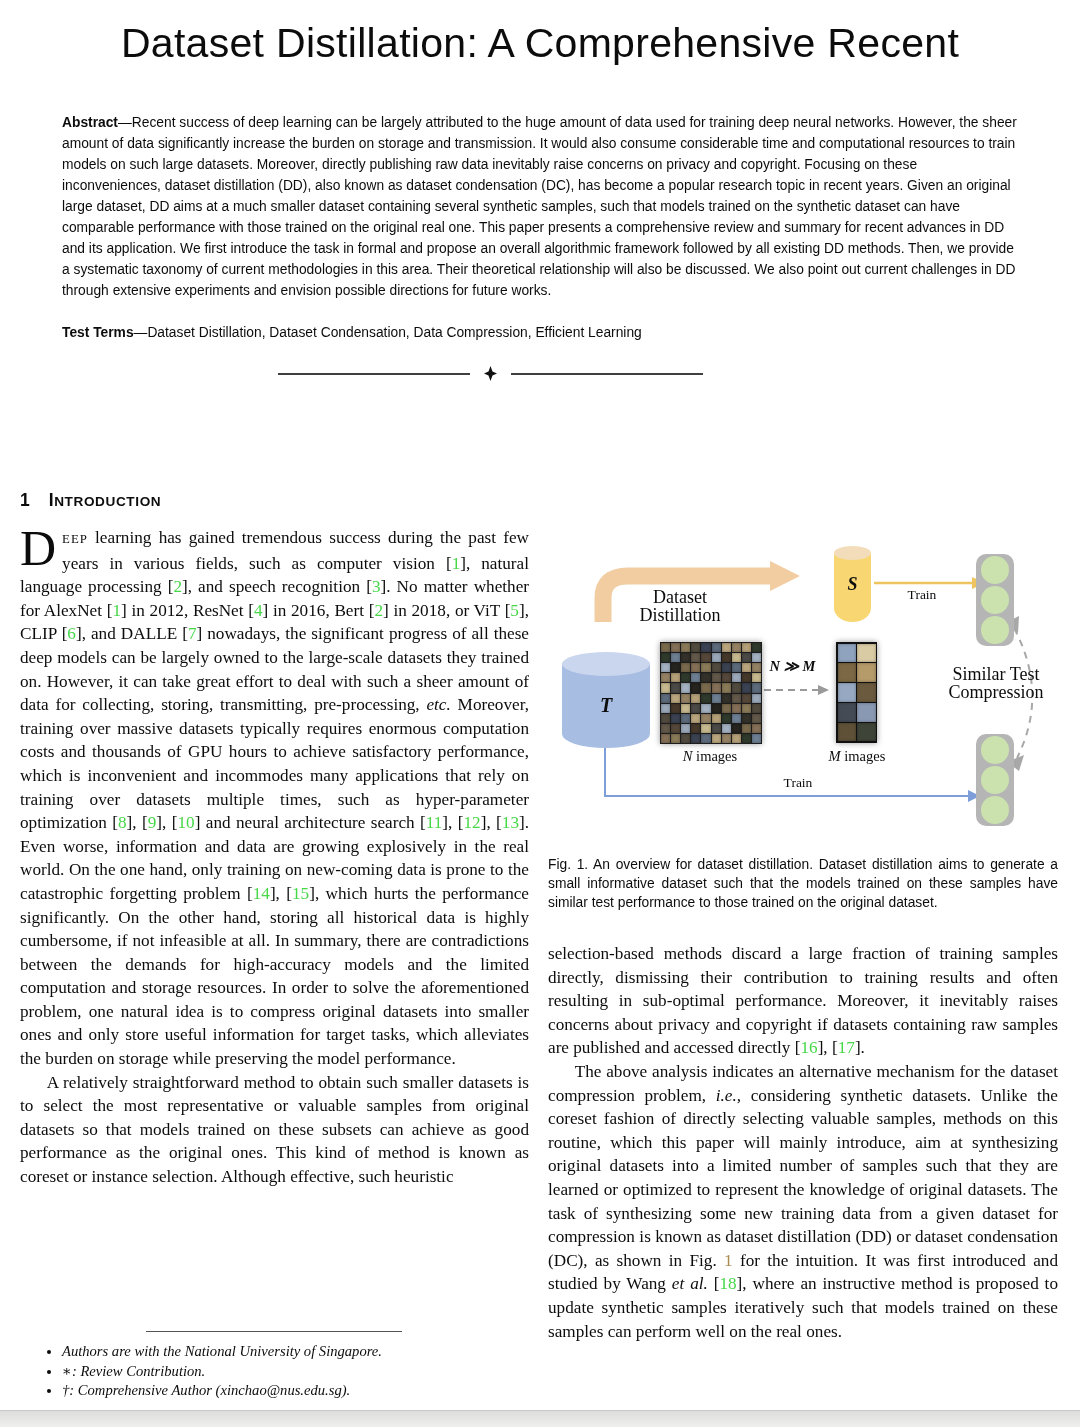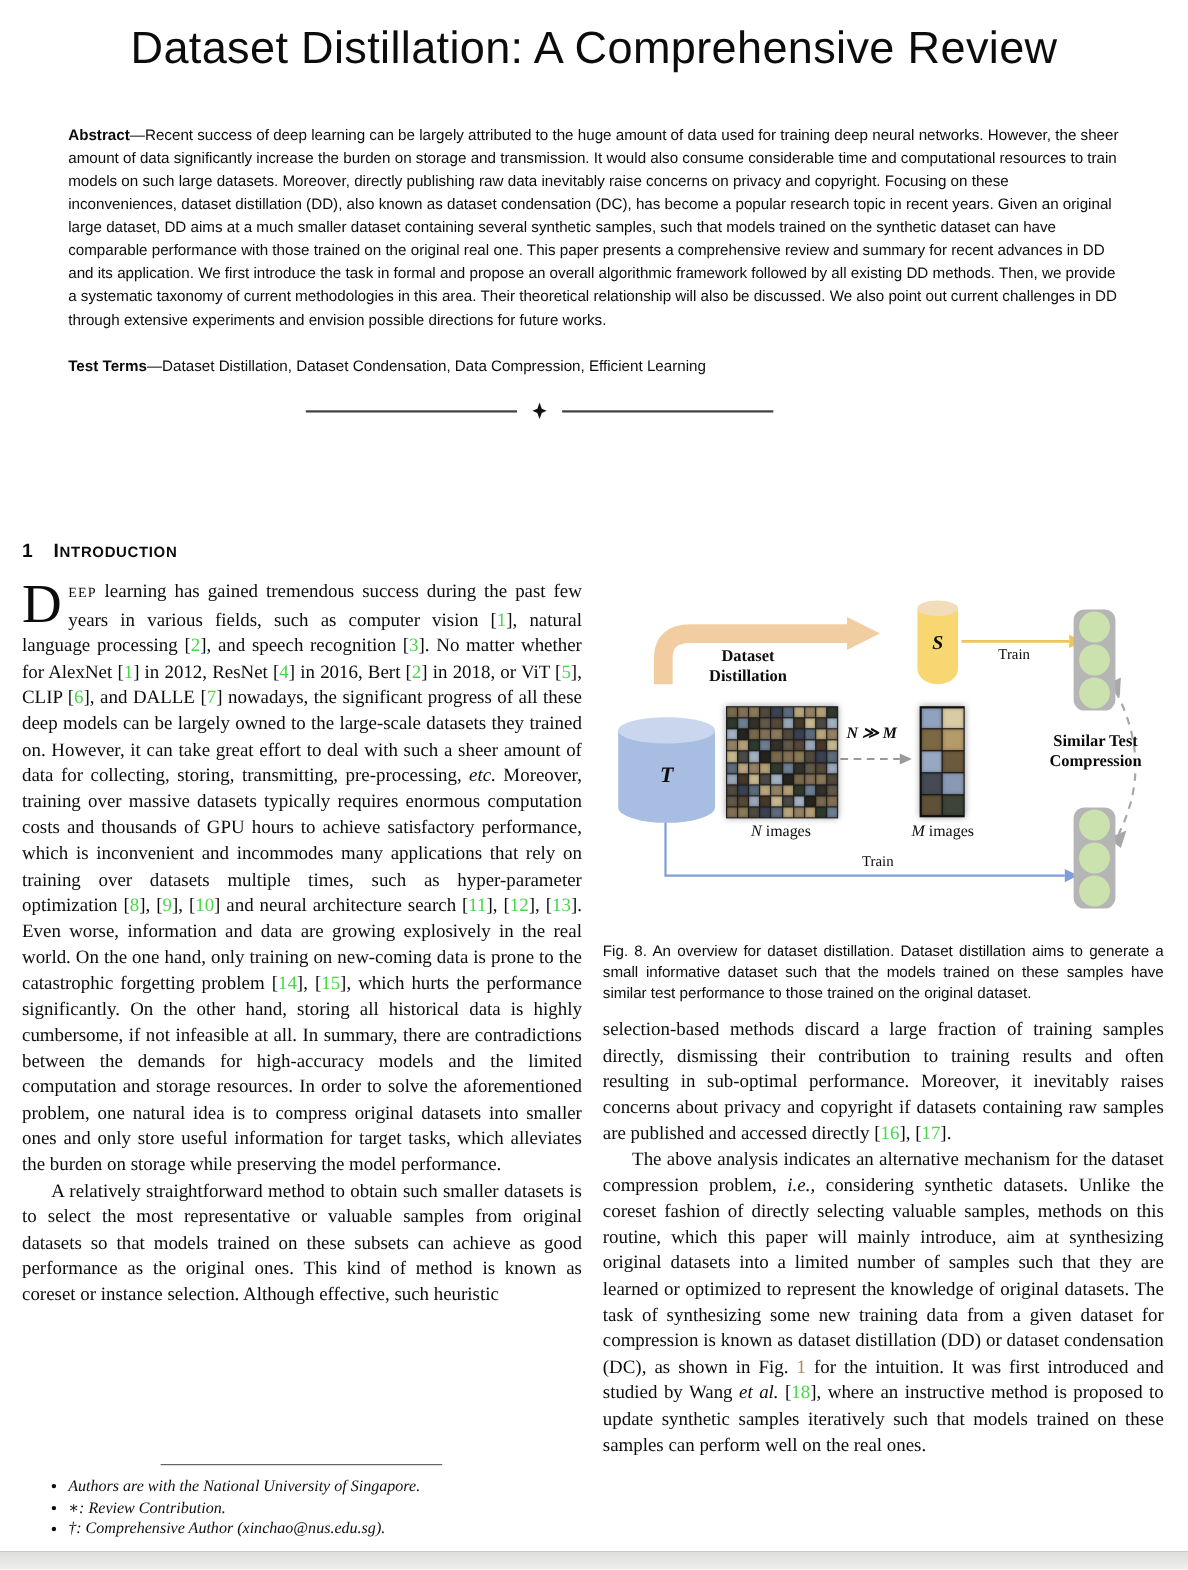--- a/index.html
+++ b/index.html
@@ -39,56 +39,56 @@
   .dropcap{float:left;font-size:50px;line-height:39px;padding:3px 6px 0 0;}
   .smallcaps{font-size:12.8px;letter-spacing:1px;}
   .cite{color:#47d848;}
   .figref{color:#ab8b50;}
   sup{font-size:60%;}
 
   
   .fig{position:relative;margin-top:44px;height:312px;}
   .fig svg.overlay{position:absolute;left:0;top:0;}
   .fig-label{position:absolute;font-size:14.5px;text-align:center;}
-  .lbl-bold{font-weight:700;font-size:15px;line-height:17.5px;}
+  .lbl-bold{font-weight:400;font-size:18px;line-height:17.5px;}
   .lbl-italic{font-style:italic;font-weight:700;}
   .cyl{position:absolute;}
   .cyl .ctop{position:absolute;left:0;right:0;top:0;border-radius:50%;}
   .cyl .cbody{position:absolute;left:0;right:0;border-radius:0 0 50% 50%/0 0 14px 14px;}
   .cyl .clabel{position:absolute;left:0;right:0;text-align:center;font-style:italic;font-weight:700;font-size:18px;}
   .nn{position:absolute;width:38px;height:92px;background:#b5b5b5;border-radius:10px;
       display:flex;flex-direction:column;align-items:center;justify-content:space-evenly;}
   .node{width:28px;height:28px;border-radius:50%;background:#cbe2ae;}
   .ngrid{position:absolute;left:112px;top:112px;width:100px;height:100px;display:grid;
          grid-template-columns:repeat(10,1fr);grid-auto-rows:1fr;gap:1px;padding:1px;background:#1d1d1d;
          box-shadow:0 0 6px rgba(0,0,0,.40);}
   .mgrid{position:absolute;left:288px;top:112px;width:38px;height:98px;display:grid;
          grid-template-columns:repeat(2,1fr);grid-auto-rows:1fr;gap:1.5px;padding:1.5px;background:#101010;
          box-shadow:0 0 6px rgba(0,0,0,.40);}
   .thumb{box-shadow:inset 0 0 3px rgba(0,0,0,.35);}
 
   .fig-caption{margin-top:13px;font-family:"Liberation Sans","DejaVu Sans",sans-serif;
                font-size:13.8px;line-height:19px;text-align:justify;}
-  .col-right p.body:first-of-type{margin-top:12px;}
+  .col-right p.body:first-of-type{margin-top:30px;}
 
   
   .footnotes{position:absolute;left:20px;top:1331px;width:505px;font-style:italic;font-size:14.6px;line-height:19.5px;}
   .footnotes .rule{width:256px;height:1px;background:#555;margin:0 0 10px 126px;}
   .footnotes ul{margin:0;padding-left:42px;}
   .footnotes li{margin:0;}
 
   .page-edge{position:absolute;left:0;right:0;bottom:0;height:16px;
              background:linear-gradient(#dddddb,#efefed);border-top:1px solid #c9c9c7;}
 </style>
 </head>
 <body>
 
 <div class="page">
 
-  <h1 class="title">Dataset Distillation: A Comprehensive Review</h1>
+  <h1 class="title">Dataset Distillation: A Comprehensive Recent</h1>
 
   <div class="abstract">
     <b>Abstract</b><span>—Recent success of deep learning can be largely attributed to the huge amount of data used for training deep neural networks. However, the sheer amount of data significantly increase the burden on storage and transmission. It would also consume considerable time and computational resources to train models on such large datasets. Moreover, directly publishing raw data inevitably raise concerns on privacy and copyright. Focusing on these inconveniences, dataset distillation (DD), also known as dataset condensation (DC), has become a popular research topic in recent years. Given an original large dataset, DD aims at a much smaller dataset containing several synthetic samples, such that models trained on the synthetic dataset can have comparable performance with those trained on the original real one. This paper presents a comprehensive review and summary for recent advances in DD and its application. We first introduce the task in formal and propose an overall algorithmic framework followed by all existing DD methods. Then, we provide a systematic taxonomy of current methodologies in this area. Their theoretical relationship will also be discussed. We also point out current challenges in DD through extensive experiments and envision possible directions for future works.</span>
   </div>
 
   <div class="index">
     <b>Test Terms</b><span>—Dataset Distillation, Dataset Condensation, Data Compression, Efficient Learning</span>
   </div>
 
   <div class="separator">
@@ -276,21 +276,21 @@
 
       <div class="fig-label" style="left:210px;top:245px;width:80px;font-size:13.5px;">Train</div>
 
       <div class="nn" style="left:428px;top:204px;">
         <div class="node"></div>
         <div class="node"></div>
         <div class="node"></div>
       </div>
     </div>
 
-    <div class="fig-caption">Fig. 8. An overview for dataset distillation. Dataset distillation aims to generate a small informative dataset such that the models trained on these samples have similar test performance to those trained on the original dataset.</div>
+    <div class="fig-caption">Fig. 1. An overview for dataset distillation. Dataset distillation aims to generate a small informative dataset such that the models trained on these samples have similar test performance to those trained on the original dataset.</div>
 
     <p class="body">selection-based methods discard a large fraction of training samples directly, dismissing their contribution to training results and often resulting in sub-optimal performance. Moreover, it inevitably raises concerns about privacy and copyright if datasets containing raw samples are published and accessed directly [<span class="cite">16</span>], [<span class="cite">17</span>].</p>
     <p class="body indent">The above analysis indicates an alternative mechanism for the dataset compression problem, <em>i.e.,</em> considering synthetic datasets. Unlike the coreset fashion of directly selecting valuable samples, methods on this routine, which this paper will mainly introduce, aim at synthesizing original datasets into a limited number of samples such that they are learned or optimized to represent the knowledge of original datasets. The task of synthesizing some new training data from a given dataset for compression is known as dataset distillation (DD) or dataset condensation (DC), as shown in Fig. <span class="figref">1</span> for the intuition. It was first introduced and studied by Wang <em>et al.</em> [<span class="cite">18</span>], where an instructive method is proposed to update synthetic samples iteratively such that models trained on these samples can perform well on the real ones.</p>
   </div>
 
   <div class="footnotes">
     <div class="rule"></div>
     <ul>
       <li>Authors are with the National University of Singapore.</li>
       <li>∗: Review Contribution.</li>

